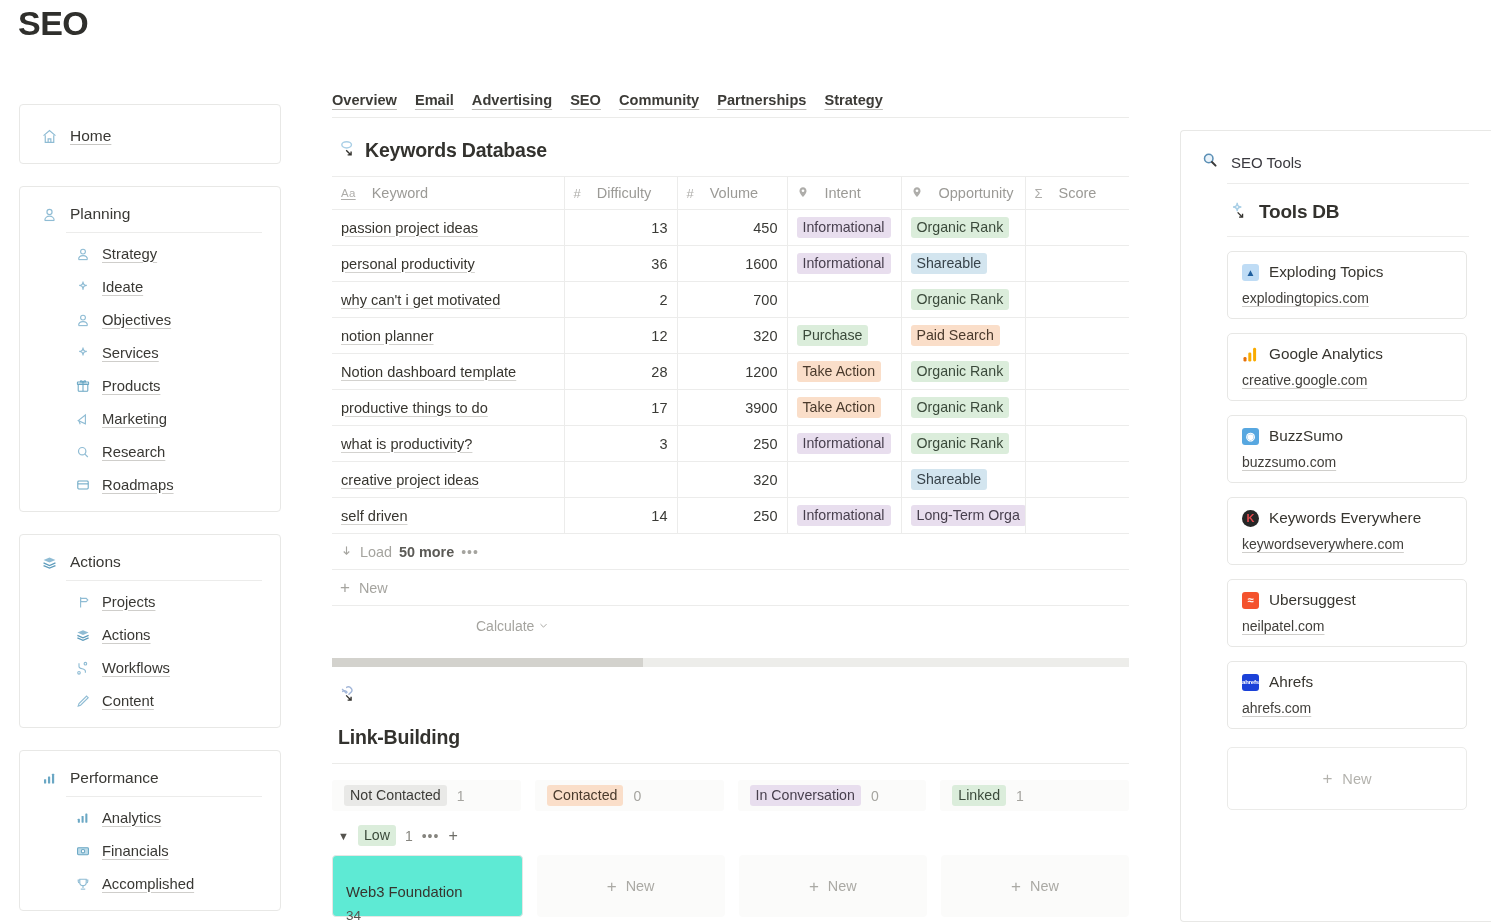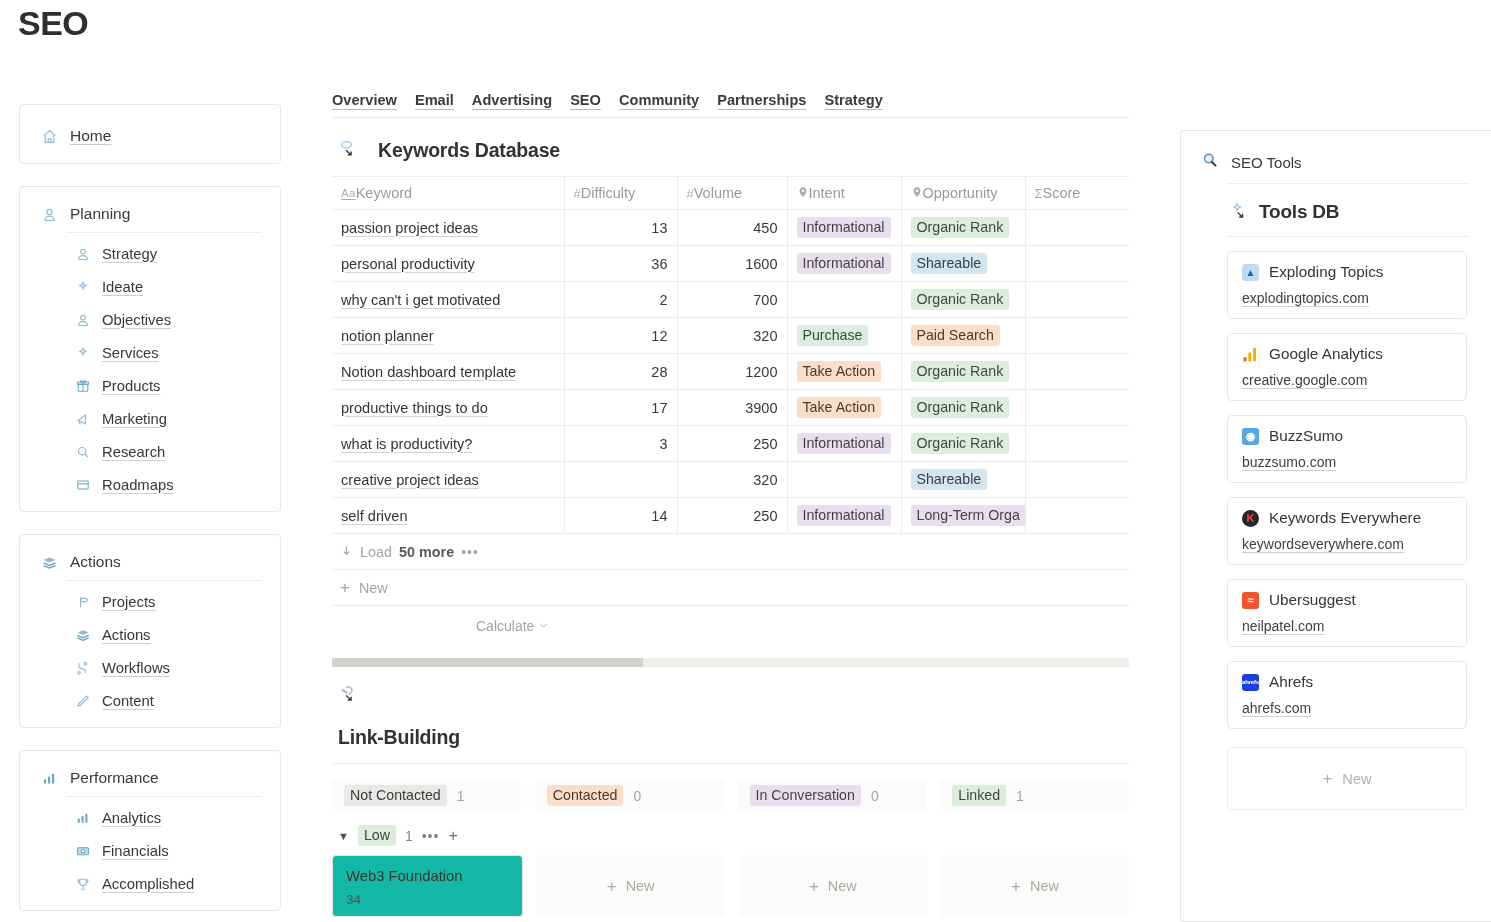--- a/index.html
+++ b/index.html
@@ -52,21 +52,21 @@
   .tabs { display: flex; gap: 18px; align-items: baseline; padding-bottom: 9px; }
   .tab {
     font-size: 14.6px; color: #3c3b37;
     text-decoration: underline; text-underline-offset: 3.5px;
     text-decoration-color: #bdbcb8;
     font-weight: bold;
   }
   .tabs-rule { height: 1px; background: #ebebe9; }
 
   .db-head {
-    display: flex; align-items: center; gap: 20px;
+    display: flex; align-items: center; gap: 7px;
     padding: 20px 0 14px 6px;
   }
   .db-head .title { font-size: 19.5px; font-weight: 600; color: #33322e; letter-spacing: -0.2px; }
 
   
   table.kwt { width: 797px; border-collapse: collapse; table-layout: fixed; }
   table.kwt col.c-kw   { width: 232px; }
   table.kwt col.c-dif  { width: 113px; }
   table.kwt col.c-vol  { width: 110px; }
   table.kwt col.c-int  { width: 114px; }
@@ -76,21 +76,21 @@
     border-bottom: 1px solid #ececeb;
     border-right: 1px solid #ececeb;
     height: 36px; padding: 0 9px; font-size: 14.5px; vertical-align: middle;
   }
   table.kwt th:first-child, table.kwt td:first-child { border-left: 0; padding-left: 9px; }
   table.kwt th:last-child, table.kwt td:last-child { border-right: 0; }
   table.kwt thead th {
     border-top: 1px solid #ececeb;
     color: #9b9a96; font-weight: 400; text-align: left; height: 33px;
   }
-  .th-in { display: flex; align-items: center; gap: 0; }
+  .th-in { display: flex; align-items: center; gap: 16px; }
   .th-in .gl { font-size: 13px; color: #aeadaa; line-height: 1; }
   .th-in .aa { font-size: 11.5px; color: #aeadaa; text-decoration: underline; text-underline-offset: 2px; letter-spacing: .3px;}
   .kw-cell {
     font-size: 14.6px; color: #37352f;
     text-decoration: underline; text-underline-offset: 3px;
     text-decoration-color: #d3d2cf;
   }
   td.num { text-align: right; font-size: 14.6px; color: #3a3a36; }
   td.tagcell { overflow: hidden; white-space: nowrap; }
   .tag {
@@ -135,21 +135,21 @@
   }
   .lb-colhead .cnt { font-size: 14px; color:#a5a49f; }
   .group-row { display:flex; align-items:center; gap:9px; padding: 14px 0 9px 6px; }
   .group-row .caret { font-size: 11px; color:#55534e; }
   .group-row .cnt { font-size:14px; color:#86857f; }
   .group-row .dots { font-size:14px; color:#86857f; letter-spacing:1px;}
   .group-row .plus { font-size:16px; color:#6d6c67; }
   .lb-cards { display:flex; gap: 14px; }
   .lb-card {
     width: 206px; height: 62px; border:1px solid #e6e6e4; border-radius:4px;
-    background:#14b8a6; padding: 12px 13px;
+    background:#5eead4; padding: 28px 13px;
   }
   .lb-card .nm { font-size: 14.8px; color:#37352f; }
   .lb-card .sub { font-size: 13.5px; color:#55534e; margin-top: 8px; }
   .lb-newcard {
     width: 206px; height: 62px; background:#fbfbfa; border-radius:4px;
     display:flex; align-items:center; justify-content:center; gap:9px;
     color:#aaa9a4; font-size:14.4px;
   }
 
   

